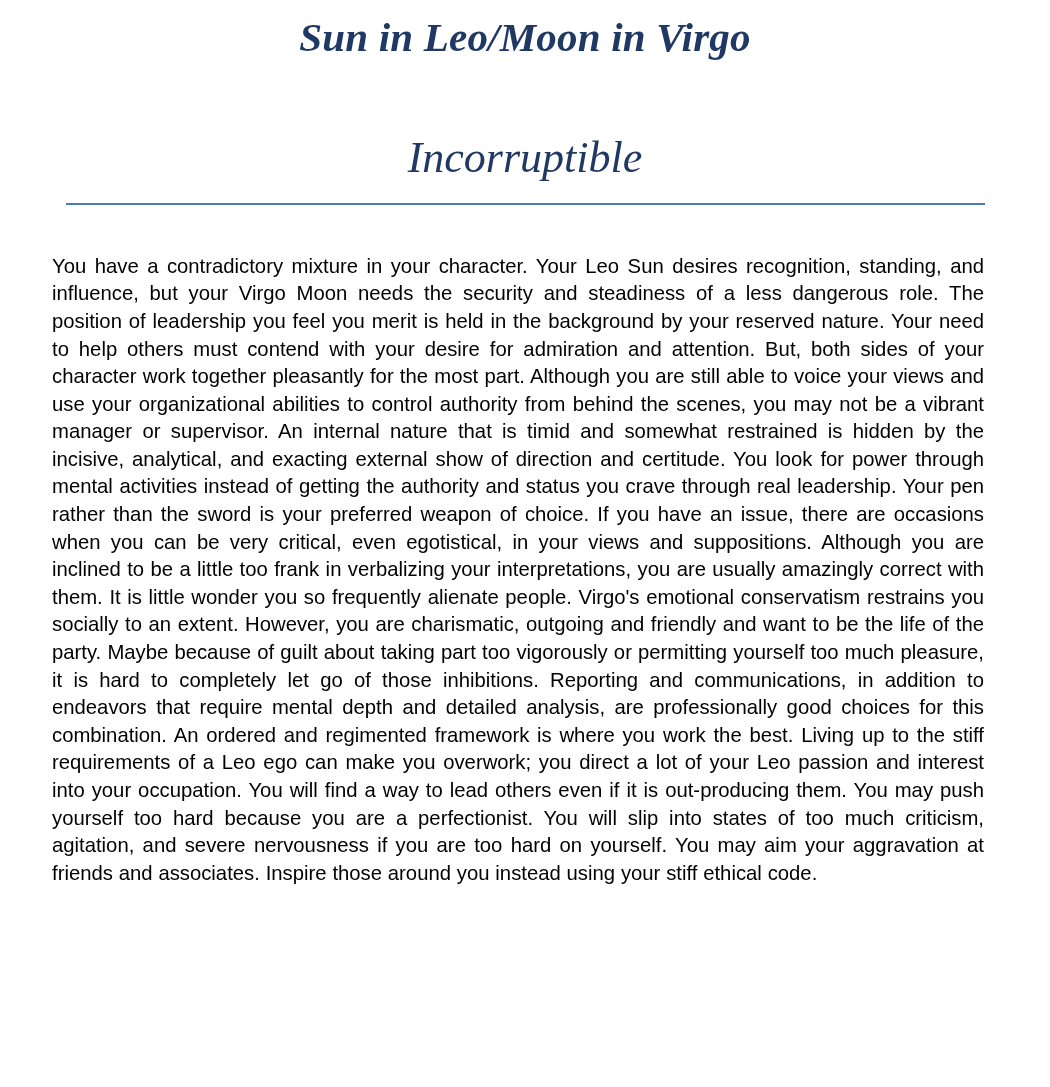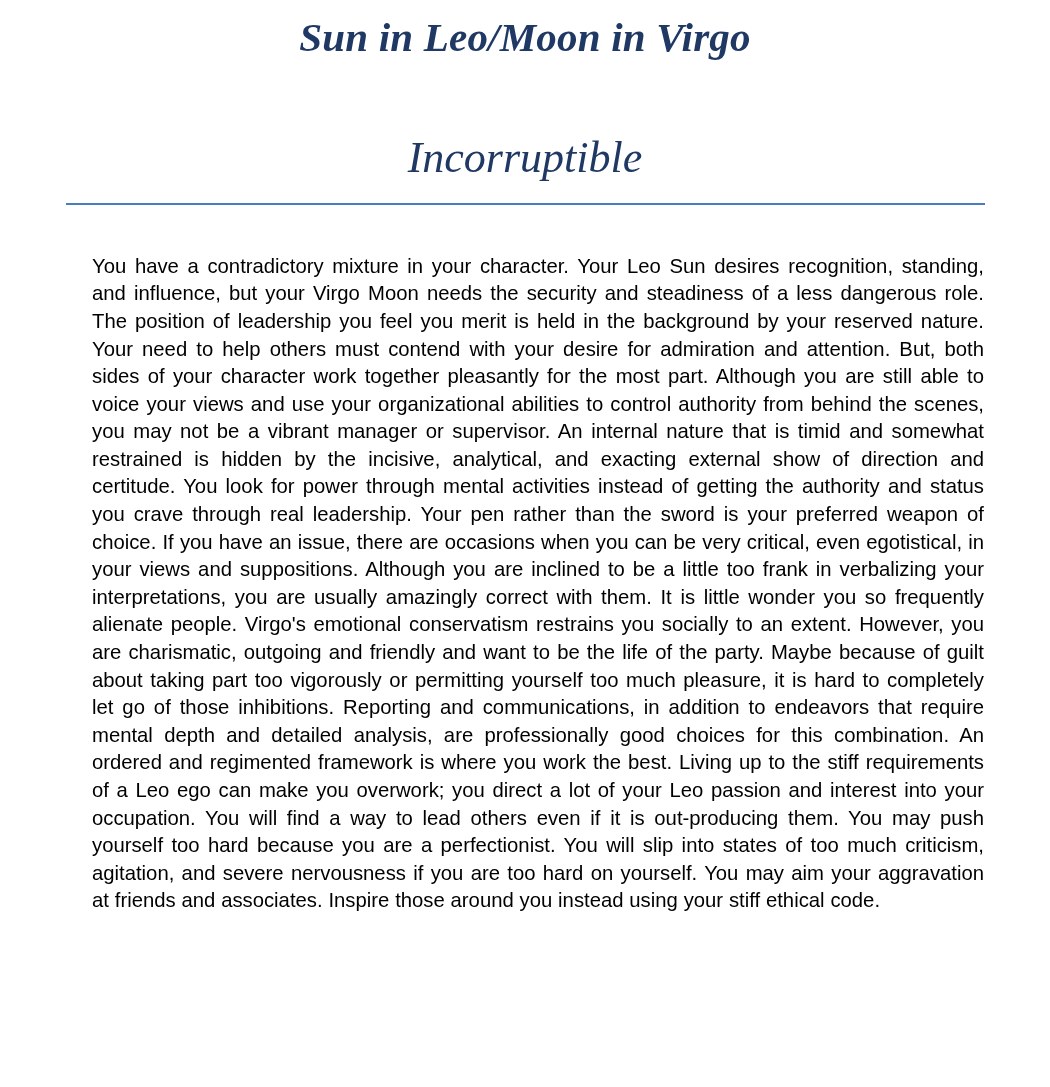--- a/index.html
+++ b/index.html
@@ -57,21 +57,21 @@
   .title-rule {
     height: 0;
     margin: 19px 65px 0 66px;
     border: 0;
     border-top: 2px solid #4a7ebb;
   }
 
   
   .body-wrap {
     margin: 0;
-    padding: 48px 66px 0 92px;
+    padding: 48px 66px 0 52px;
   }
 
   .body-text {
     font-family: "Liberation Sans", sans-serif;
     font-size: 20.3px;
     line-height: 27.6px;
     color: #000000;
     text-align: justify;
     text-justify: inter-word;
     margin: 0;

